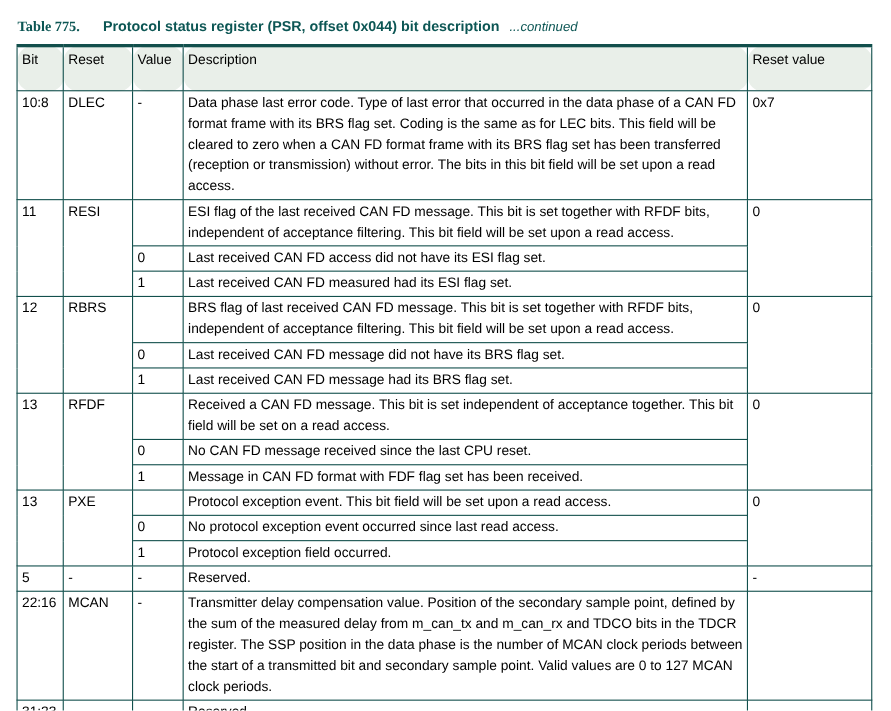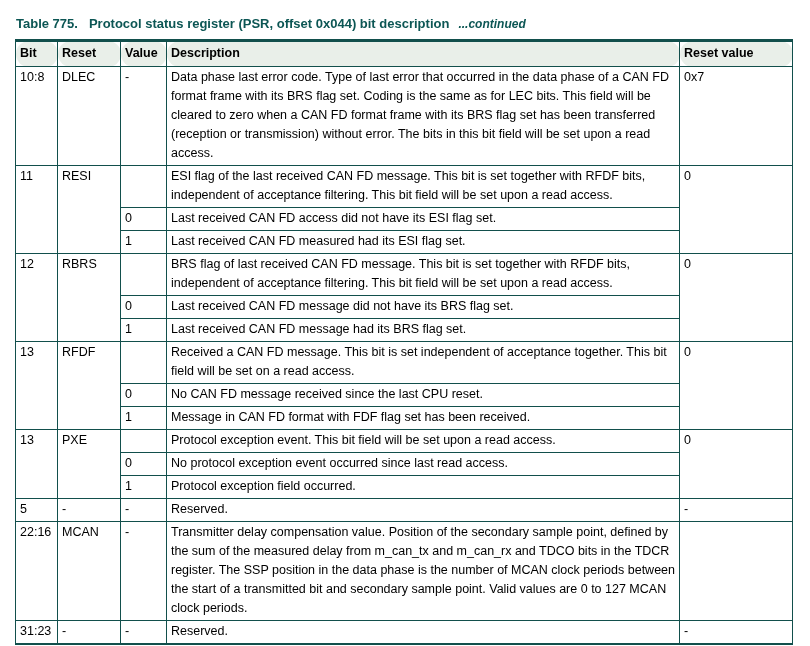--- a/index.html
+++ b/index.html
@@ -13,39 +13,39 @@
     font-family:"Liberation Sans", sans-serif;
     color:#000;
   }
   .page{padding:16px 16px 0 15px;}
   .table-title{
     margin:0 0 8px 1px;
     font-size:13px;font-weight:bold;
     color:var(--accent-teal);
     white-space:nowrap;
   }
-  .table-title .tnum{margin-right:11px;}
+  .table-title .tnum{margin-right:21px;font-family:Liberation Serif, serif;}
   .table-title .continued{
-    font-style:italic;font-weight:bold;font-size:12px;margin-left:9px;
+    font-style:italic;font-weight:normal;font-size:12px;margin-left:9px;
   }
   table.reg{
     border-collapse:collapse;table-layout:fixed;width:777px;
   }
   table.reg th, table.reg td{
     border:1px solid var(--table-border);
     vertical-align:top;text-align:left;
     padding:1px 3px 2px 4px;
     font-size:12.5px;line-height:19px;
     word-wrap:break-word;
   }
   table.reg thead th{
     background:var(--header-bg);
-    font-weight:bold;
+    font-weight:normal;
     border-top:3px solid var(--table-border);
-    padding-top:2px;padding-bottom:3px;border-radius:13px;
+    padding-top:2px;padding-bottom:18px;border-radius:13px;
   }
   table.reg tbody tr:last-child td{border-bottom:2px solid var(--table-border);}
   td.c-desc{padding-right:6px;}
 </style>
 </head>
 <body>
 
 <div class="page">
 
   <p class="table-title"><span class="tnum">Table 775.</span><span>Protocol status register (PSR, offset 0x044) bit description</span><span class="continued">...continued</span></p>

